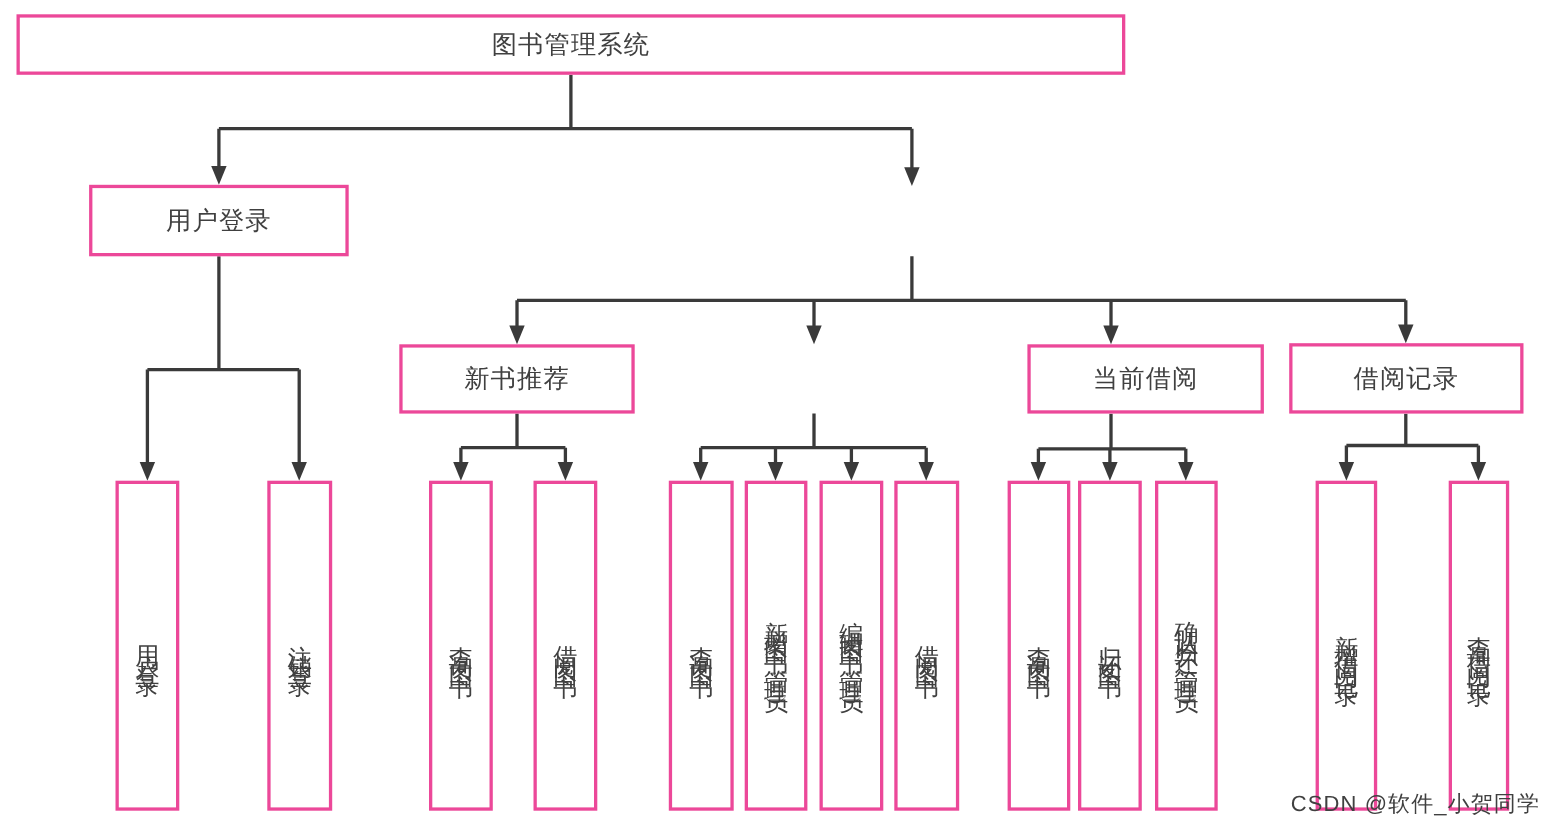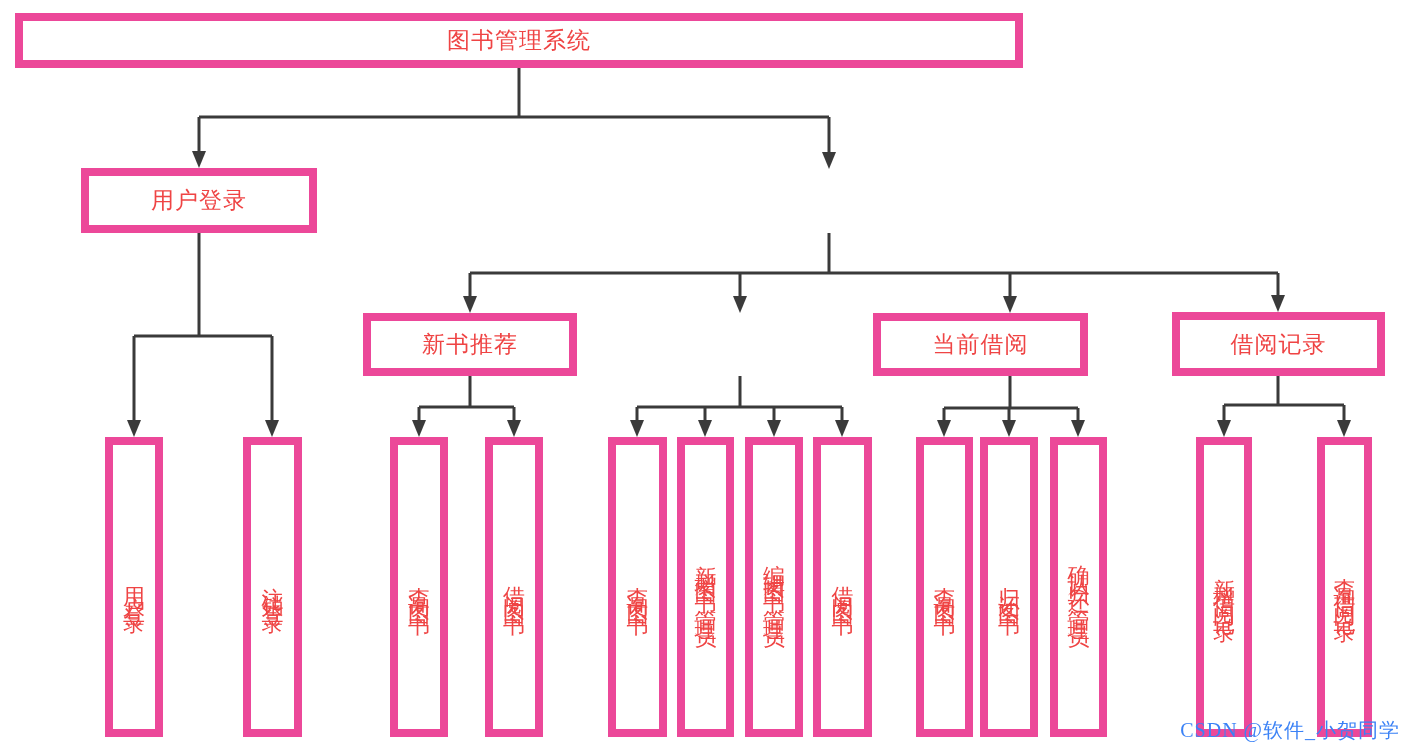--- a/index.html
+++ b/index.html
@@ -13,44 +13,43 @@
   }
   .connectors {
     position: absolute;
     left: 0; top: 0;
     width: 1405px; height: 747px;
     pointer-events: none;
   }
   .node {
     position: absolute;
     box-sizing: border-box;
-    border: 8px solid #ec4899;
+    border: 3px solid #ec4899;
     background: #ffffff;
     display: flex;
     align-items: center;
     justify-content: center;
-    color: #ef4444;
+    color: #404040;
   }
   .hbox { font-size: 23px; letter-spacing: 1px; }
   .vbox .vlabel {
     writing-mode: vertical-rl;
     text-orientation: mixed;
     font-size: 22px;
     line-height: 1;
     letter-spacing: 9px;
     white-space: nowrap;
   }
   .watermark {
     position: absolute;
     top: 717px;
     right: 5px;
     font-size: 20px;
-    color: #3b82f6;
+    color: #404040;
     letter-spacing: 1px;
-    font-family: Liberation Serif, serif;
   }
 </style>
 </head>
 <body>
 
 <div class="stage">
 
   <svg class="connectors" viewBox="0 0 1405 747" xmlns="http://www.w3.org/2000/svg">
     <g stroke="#3a3a3a" stroke-width="3" fill="none">
 
@@ -95,21 +94,21 @@
     <span>图书管理系统</span>
   </div>
 
   <div class="node hbox" style="left:81px; top:168px; width:236px; height:65px;">
     <span>用户登录</span>
   </div>
 
   <div class="node hbox" style="left:363px; top:313px; width:214px; height:63px;">
     <span>新书推荐</span>
   </div>
-  <div class="node hbox" style="left:873px; top:313px; width:215px; height:63px;">
+  <div class="node hbox" style="left:934px; top:313px; width:215px; height:63px;">
     <span>当前借阅</span>
   </div>
   <div class="node hbox" style="left:1172px; top:312px; width:213px; height:64px;">
     <span>借阅记录</span>
   </div>
 
   <div class="node vbox" style="left:105px; top:437px; width:58px; height:300px;">
     <span class="vlabel">用户登录</span>
   </div>
   <div class="node vbox" style="left:243px; top:437px; width:59px; height:300px;">

